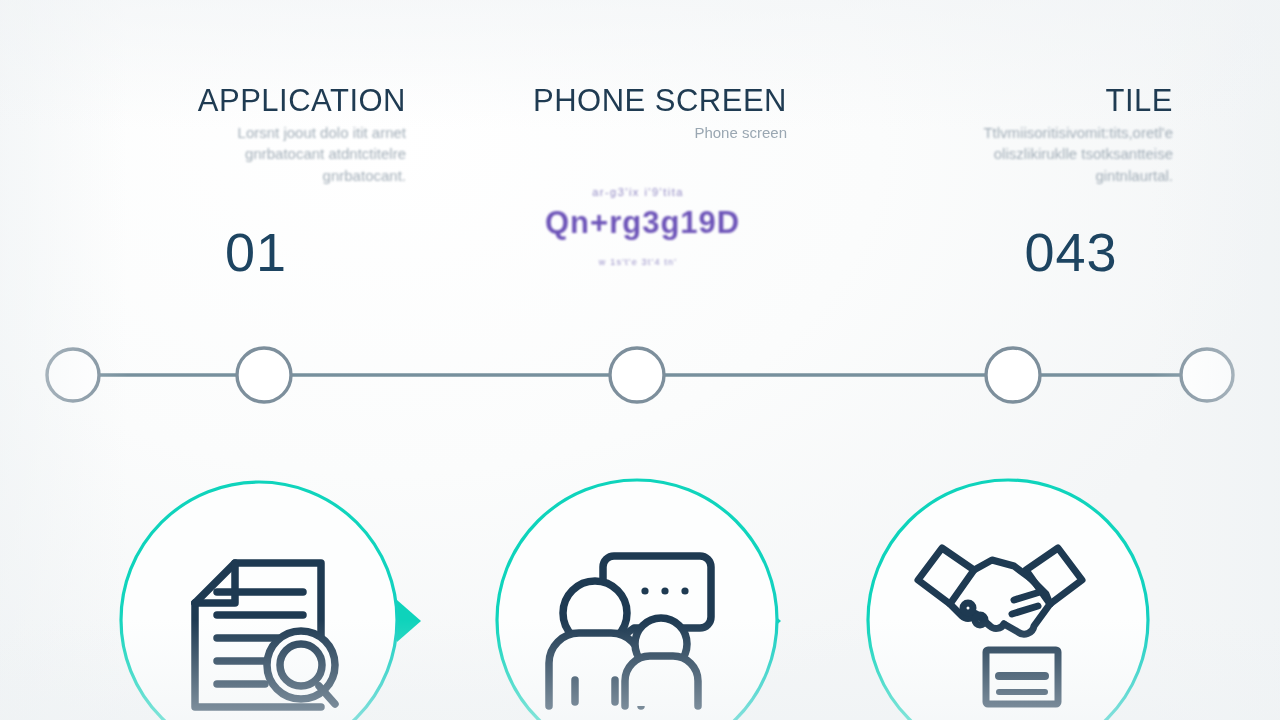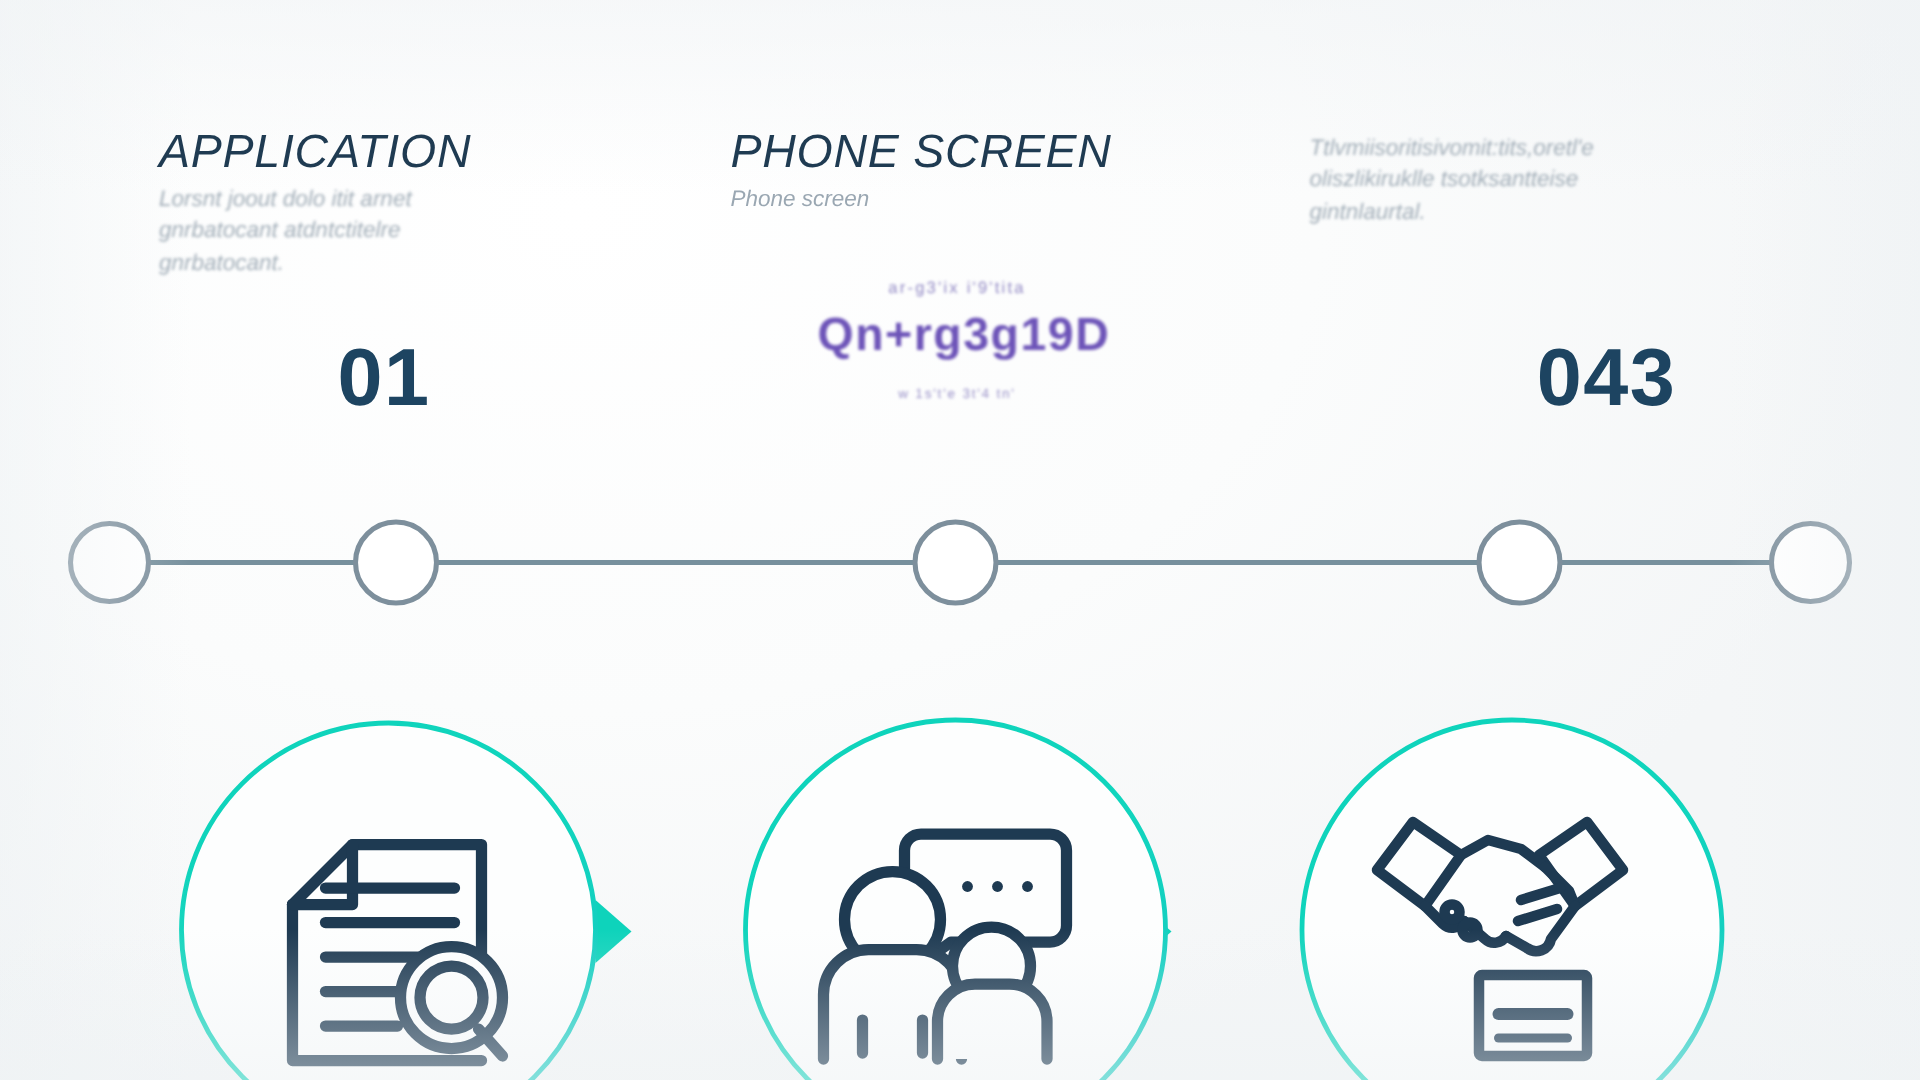--- a/index.html
+++ b/index.html
@@ -41,22 +41,21 @@
     position: absolute;
     left: 0;
     top: 0;
     width: 1280px;
     height: 720px;
   }
 
   
   .column {
     position: absolute;
-    text-align: left;
-    font-style: italic;
+    text-align: right;
   }
   .col-heading {
     font-size: 31px;
     letter-spacing: 0.5px;
     font-weight: 400;
     color: #1f3b52;
     white-space: nowrap;
     line-height: 1.1;
   }
   .col-sub {
@@ -69,21 +68,21 @@
   .col-sub.blurred {
     filter: blur(0.9px);
     opacity: 0.92;
   }
   .col-sub.sharp {
     color: #9aa7b2;
     filter: blur(0.35px);
   }
   .col-number {
     font-size: 54px;
-    font-weight: 700;
+    font-weight: 400;
     color: #1d4461;
     letter-spacing: 1px;
     line-height: 1;
   }
 
   
   #col-application { left: 106px; top: 84px; width: 300px; }
   #num-application { position: absolute; left: 106px; top: 225px; width: 300px; text-align: center; }
 
   
@@ -272,20 +271,21 @@
       <div>Phone screen</div>
     </div>
   </div>
   <div id="glyph-phone">
     <div class="g-small">ar-g3'ix i'9'tita</div>
     <div class="g-big">Qn+rg3g19D</div>
     <div class="g-tiny">w 1s't'e 3t'4 tn'</div>
   </div>
 
   <div class="column" id="col-tile">
+    <div class="col-heading">TILE</div>
     <div class="col-sub blurred">
       <div>Ttlvmiisoritisivomit:tits,oretl'e</div>
       <div>oliszlikiruklle tsotksantteise</div>
       <div>gintnlaurtal.</div>
     </div>
   </div>
   <div id="num-tile">
     <span class="col-number">043</span>
   </div>
 

